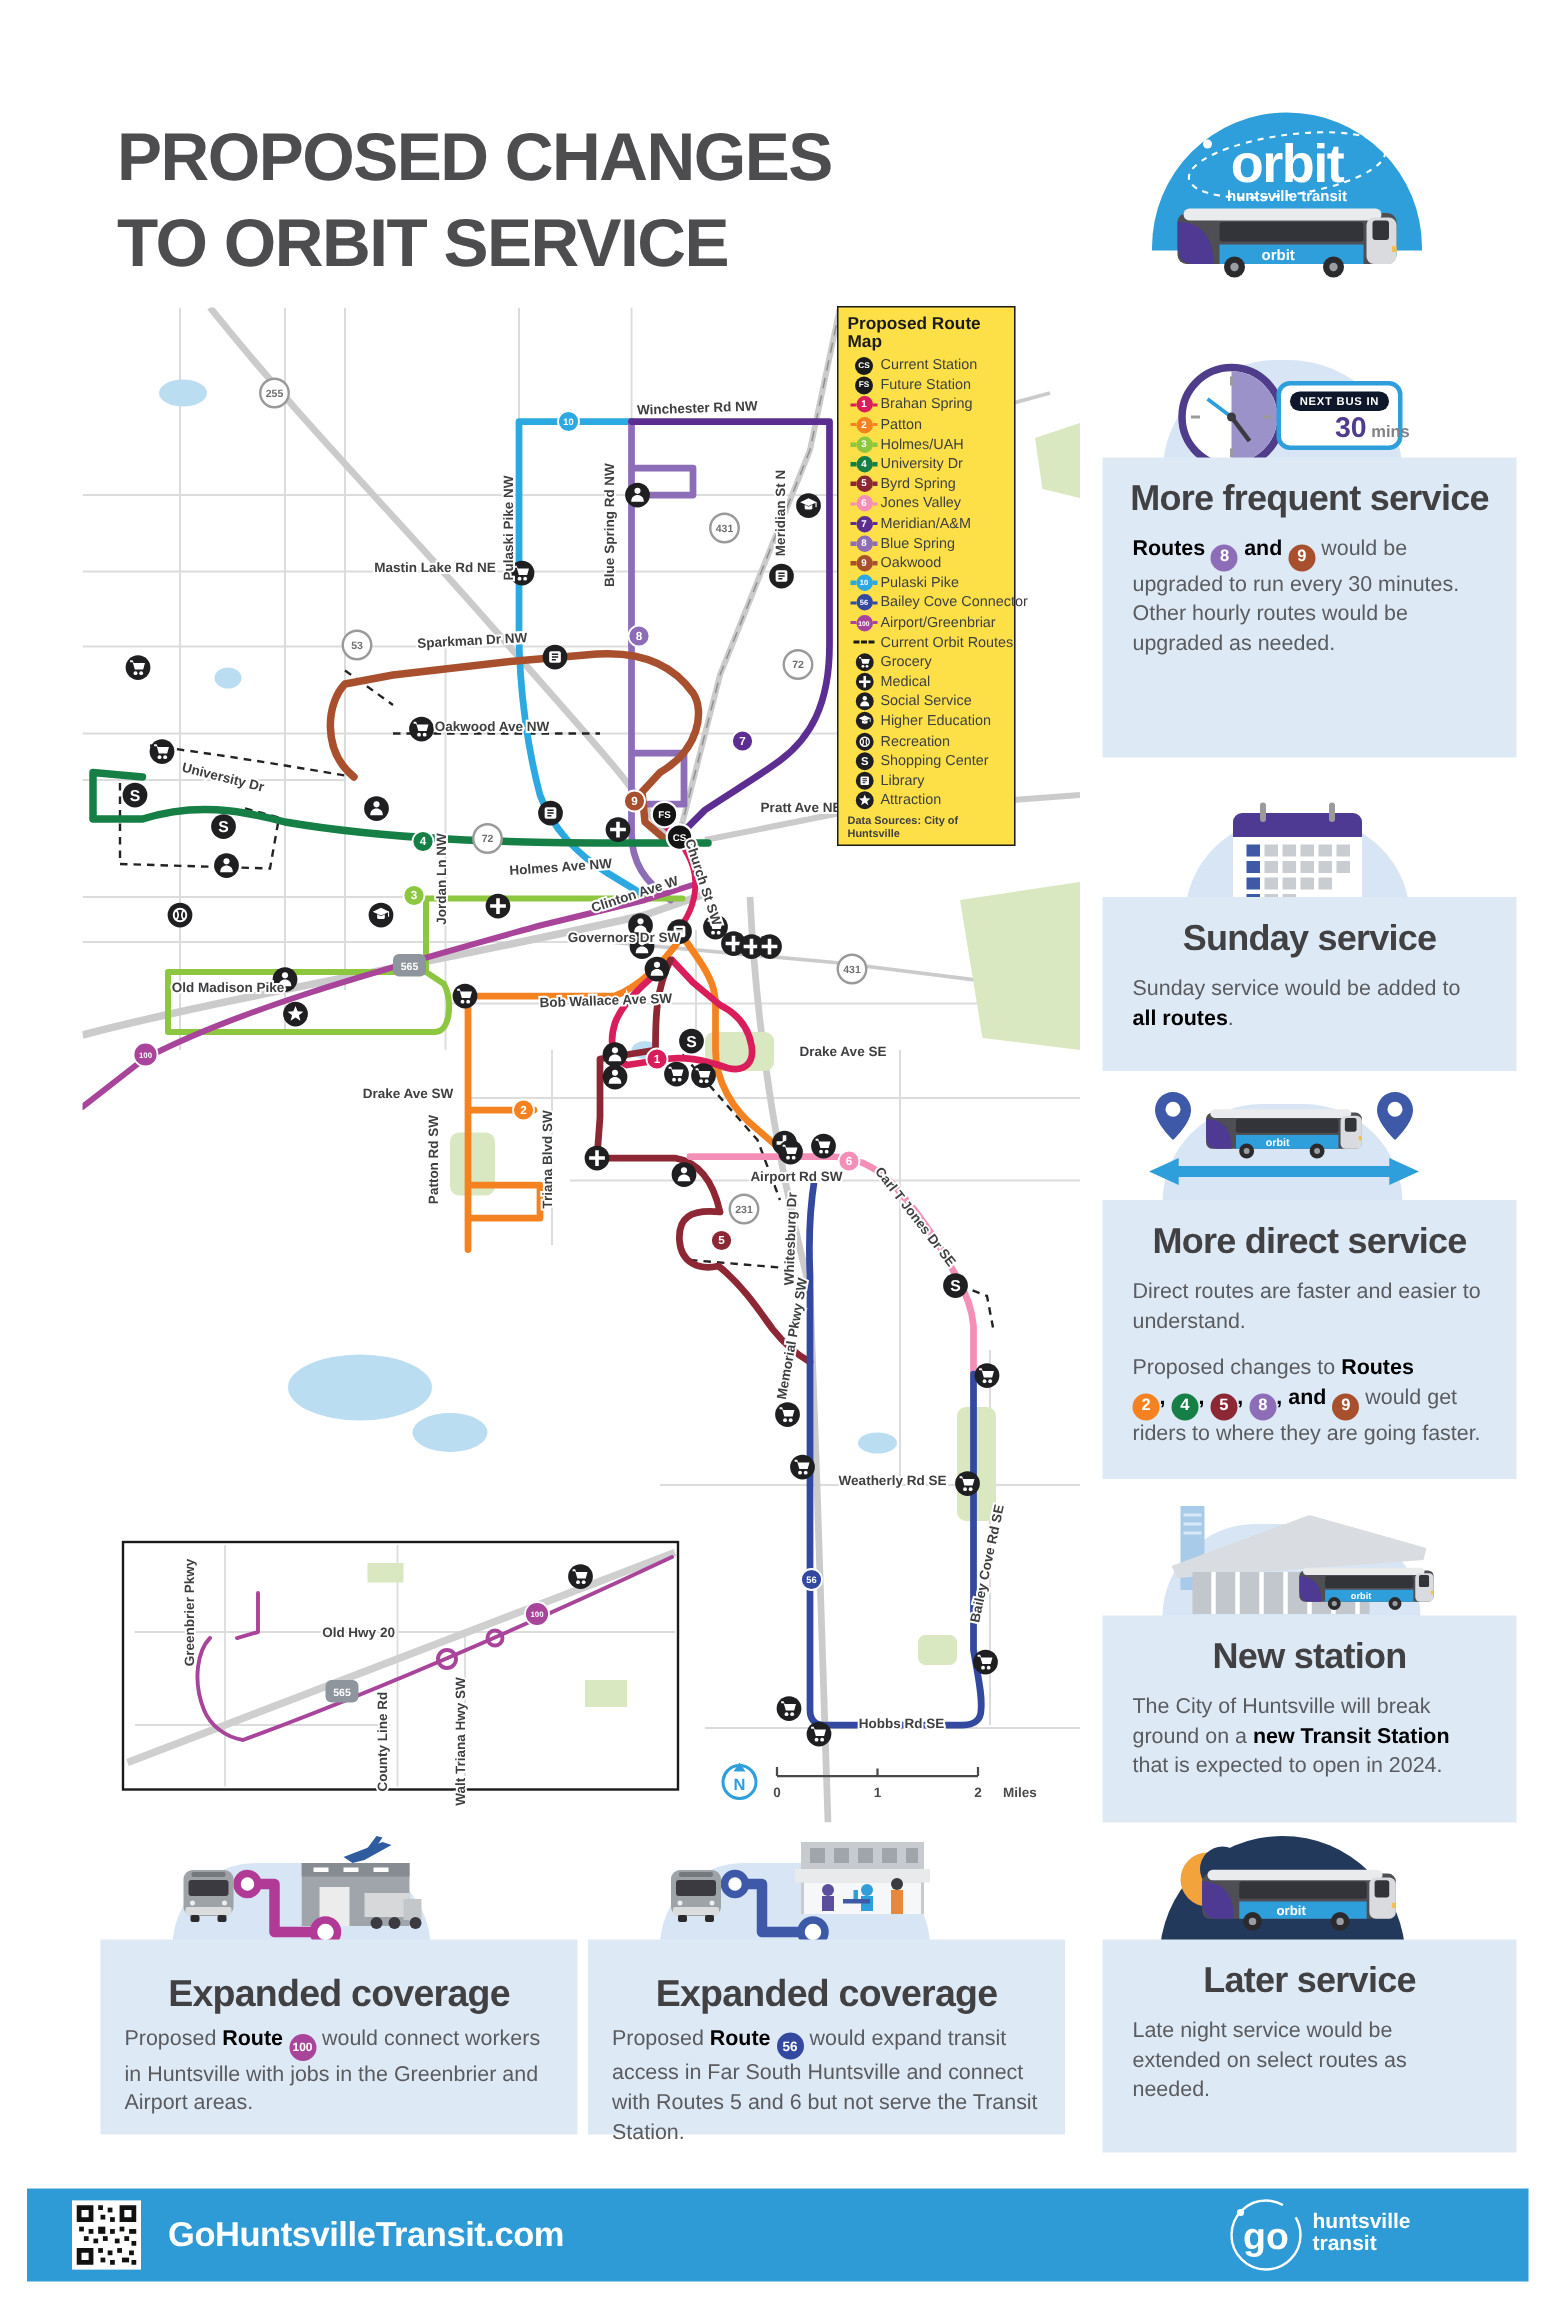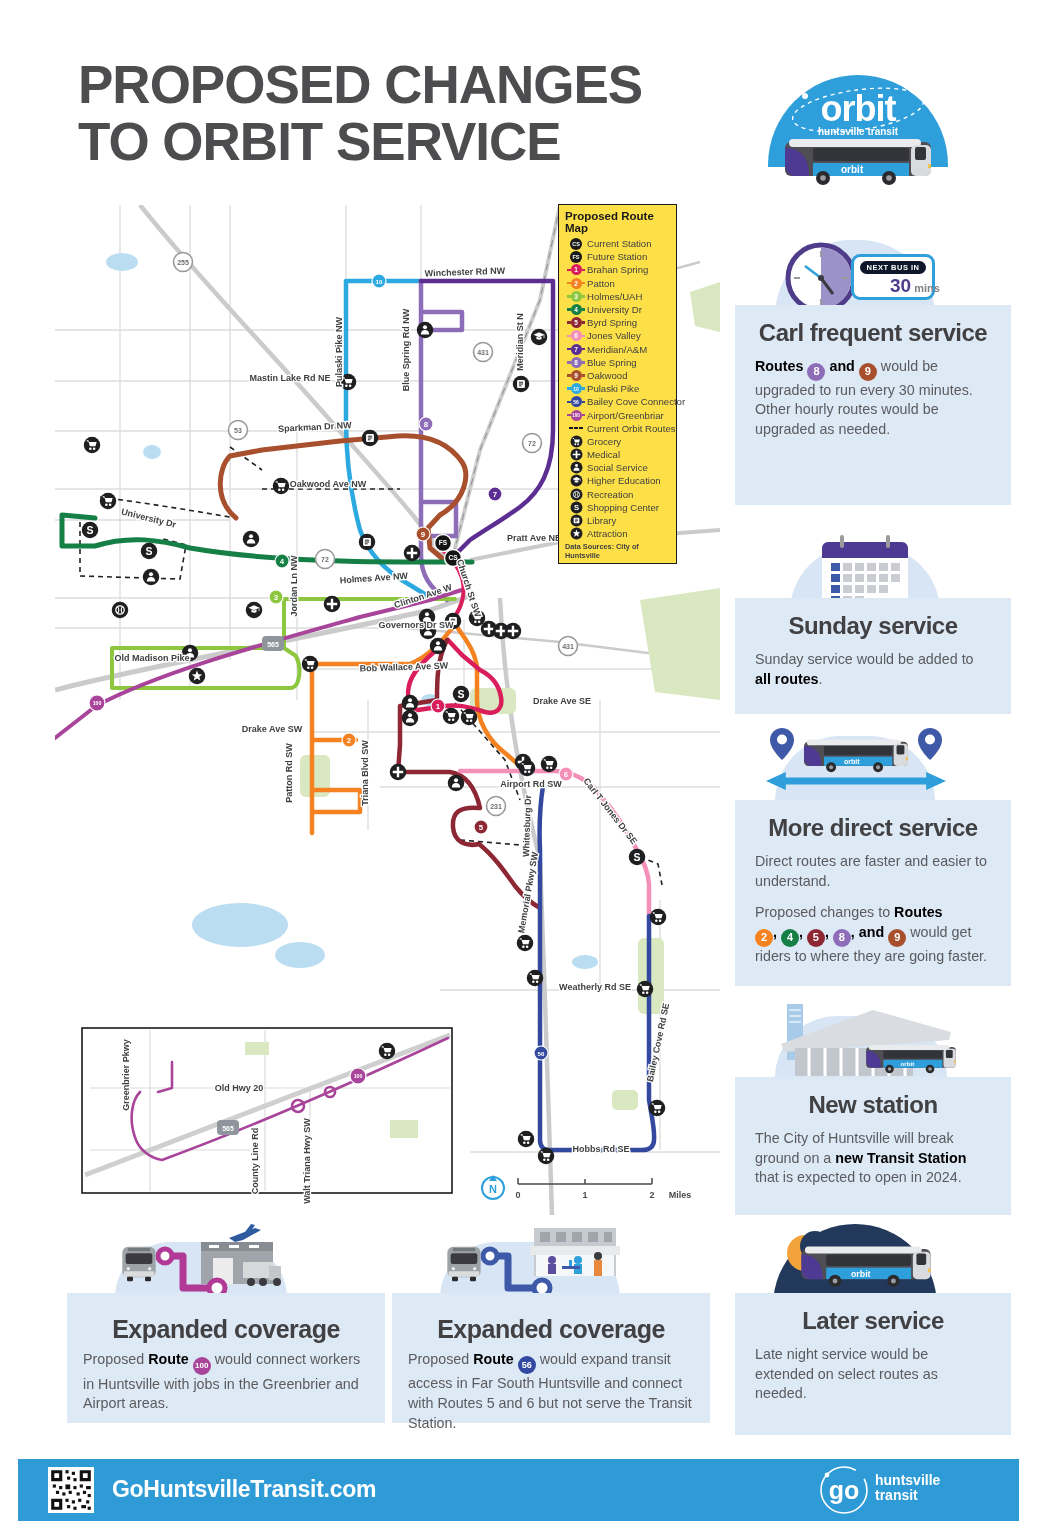--- a/index.html
+++ b/index.html
@@ -1,19 +1,19 @@
 <!DOCTYPE html>
 <html><head>
 <meta charset="utf-8">
 <style>
   html,body{margin:0;padding:0;background:#fff;}
   body{width:1037px;height:1536px;position:relative;font-family:"Liberation Sans",sans-serif;overflow:hidden;}
   .abs{position:absolute;}
   
-  #poster-title{left:78px;top:56px;font-size:53px;line-height:57px;font-weight:800;color:#4D4D4F;letter-spacing:-1px;}
+  #poster-title{left:78px;top:76px;font-size:45px;line-height:57px;font-weight:800;color:#4D4D4F;letter-spacing:-1px;}
   
   #orbit-logo{left:765px;top:72px;width:186px;height:120px;}
   .logo-dome{position:absolute;left:3px;top:3px;width:180px;height:92px;background:#2E9FDA;border-radius:180px 180px 0 0;}
   .logo-word{position:absolute;left:0;top:16px;width:186px;text-align:center;color:#fff;font-weight:800;font-size:36px;letter-spacing:-1px;}
   .logo-tag{position:absolute;left:0;top:54px;width:210px;text-align:center;color:#fff;font-weight:700;font-size:10px;}
   .logo-orbit-ring{position:absolute;left:18px;top:6px;}
   
   #map{left:55px;top:205px;width:665px;height:1010px;}
   .mlabel{font:700 9px "Liberation Sans",sans-serif;fill:#3E3F41;stroke:#fff;stroke-width:2.6;paint-order:stroke;text-anchor:middle;}
   .mscale{font:700 9px "Liberation Sans",sans-serif;fill:#4A4A4A;text-anchor:middle;stroke:none;}
@@ -680,21 +680,21 @@
     <path d="M40,40 L24,28" stroke="#2E9FDA" stroke-width="2.5"></path>
     <path d="M40,40 L52,56" stroke="#3A3A40" stroke-width="3"></path>
     <circle cx="40" cy="40" r="3" fill="#3A3A40"></circle>
   </svg>
   <div class="nb-box" style="left:76px;top:22px;width:84px;height:46px;">
     <div class="nb-pill">NEXT BUS IN</div>
     <div class="nb-val"><b>30</b><span>mins</span></div>
   </div>
 </div>
 <div class="card" style="top:305px;height:200px;">
-  <h2>Carl frequent service</h2>
+  <h2>More frequent service</h2>
   <p><span class="b">Routes</span>
     <span class="rb" style="background: rgb(141, 108, 184);">8</span>
     <span class="b">and</span>
     <span class="rb" style="background: rgb(168, 80, 45);">9</span>
     <span>would be upgraded to run every 30 minutes. Other hourly routes would be upgraded as needed.</span></p>
 </div>
 
 <div class="abs" style="left:790px;top:532px;width:166px;height:80px;">
   <div class="dome" style="left:0;top:14px;width:150px;height:66px;"></div>
   <svg class="abs" style="left:28px;top:0;" width="96" height="80">

